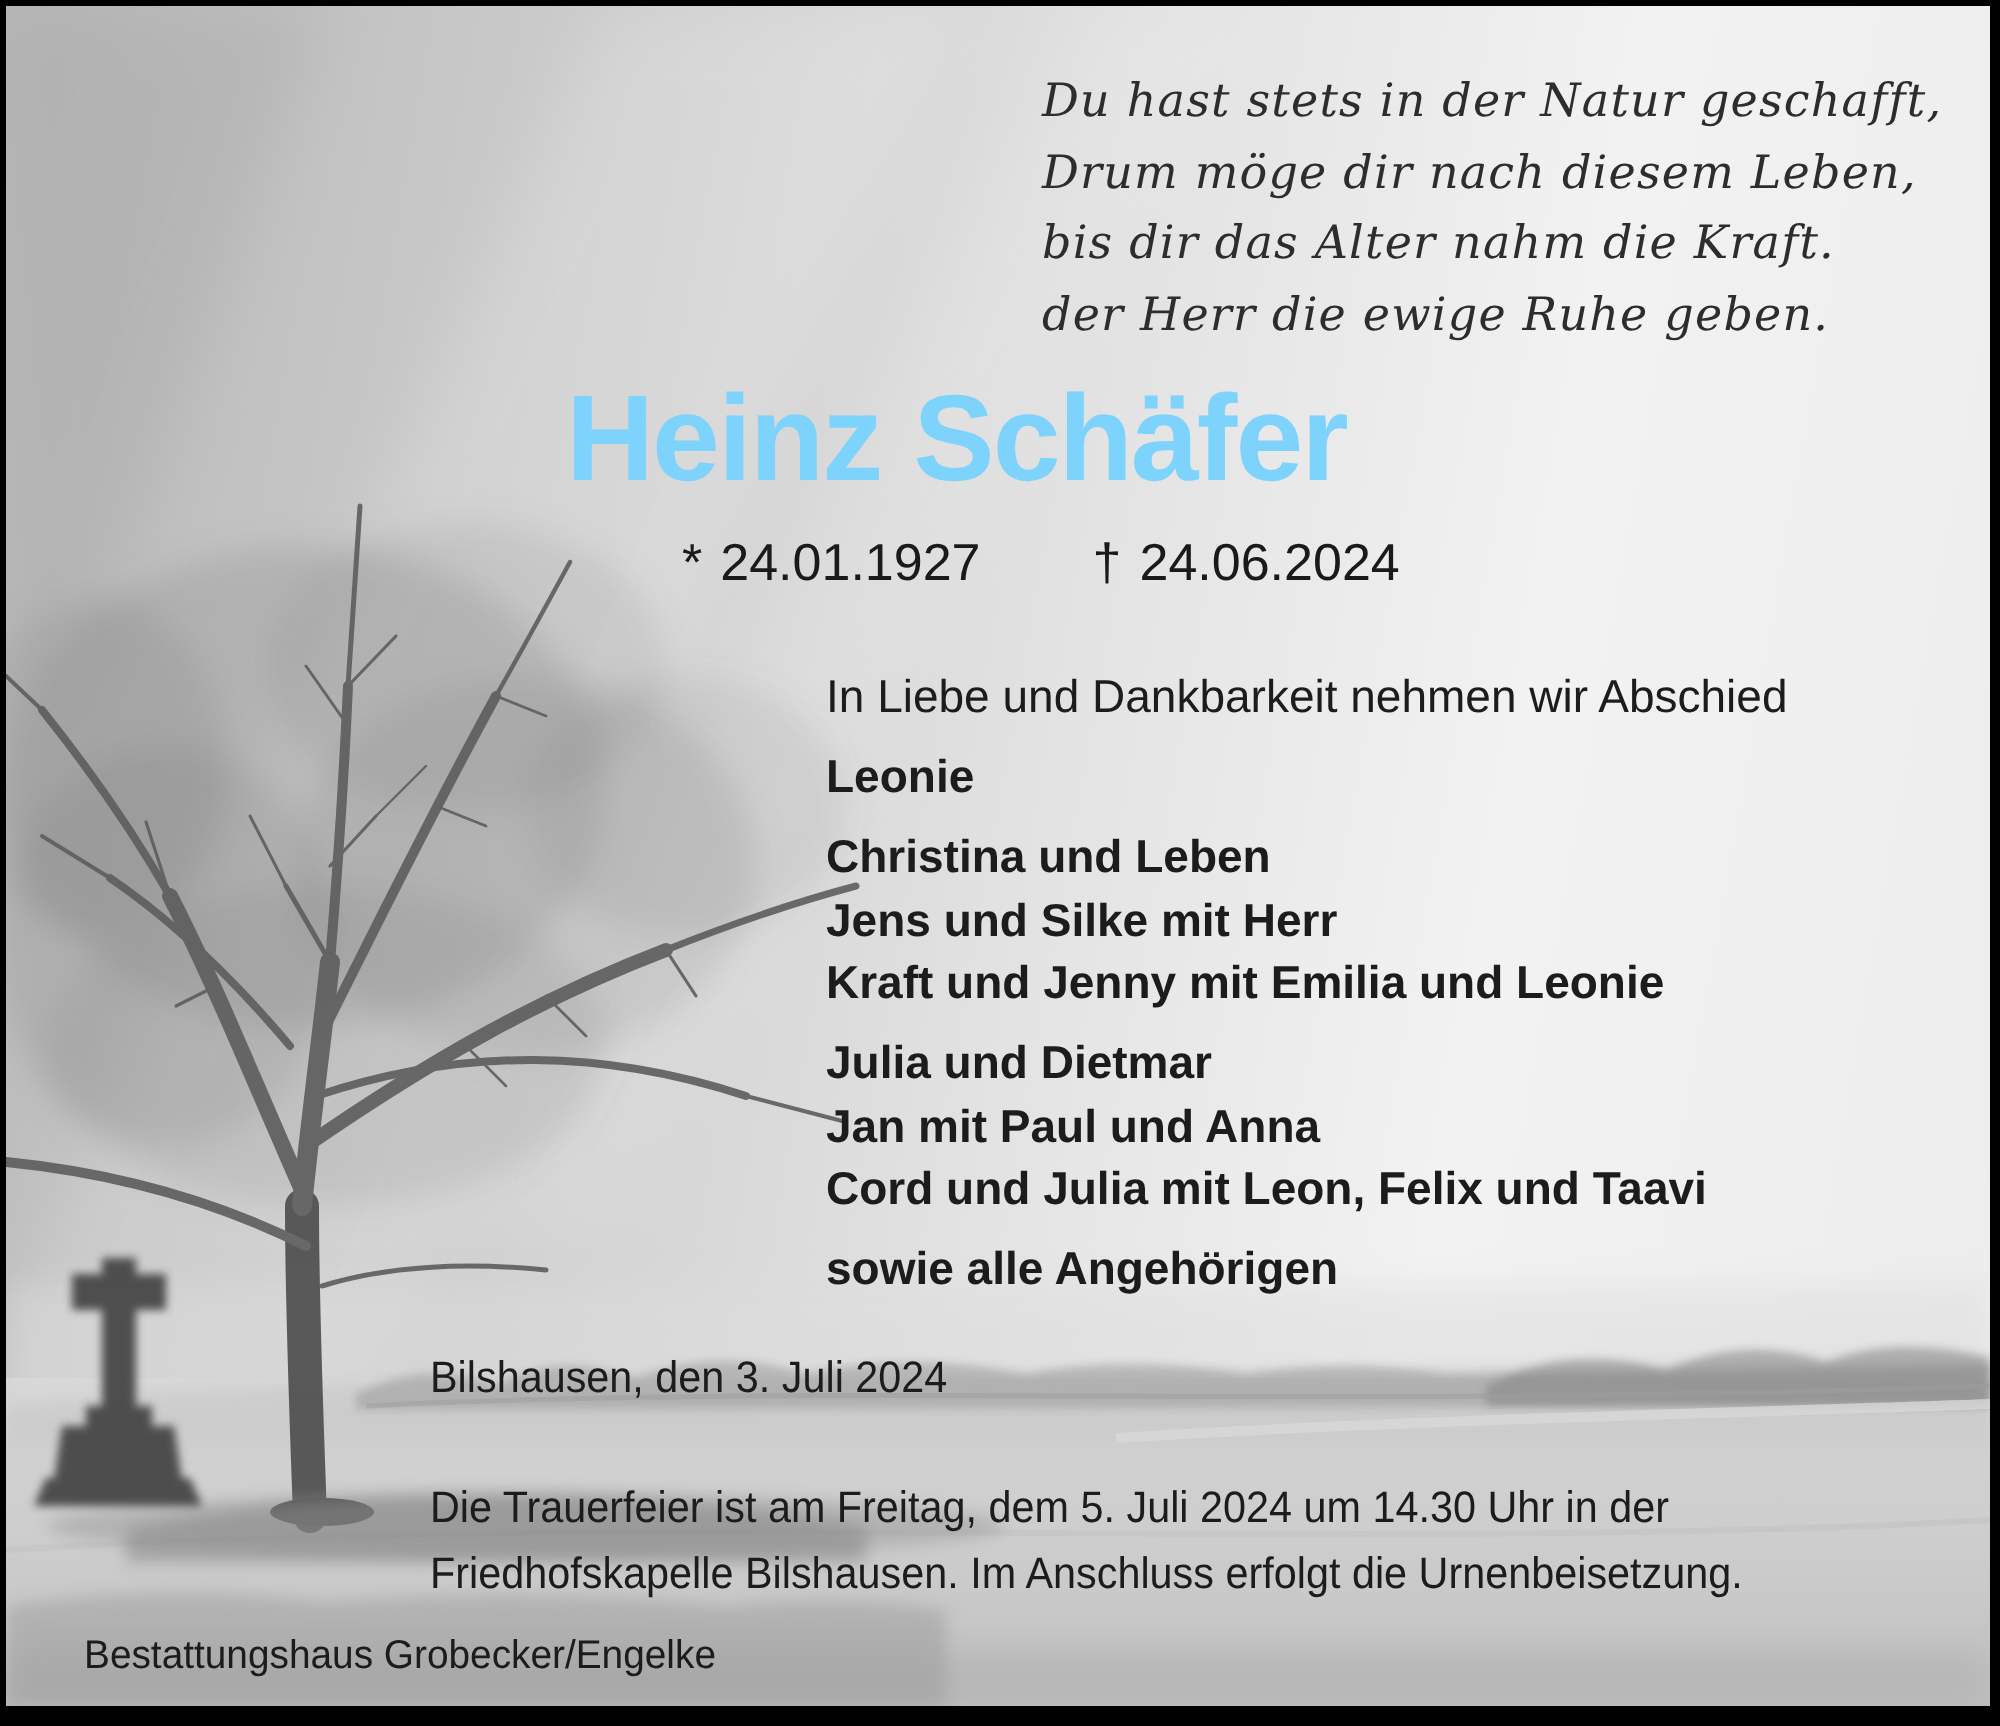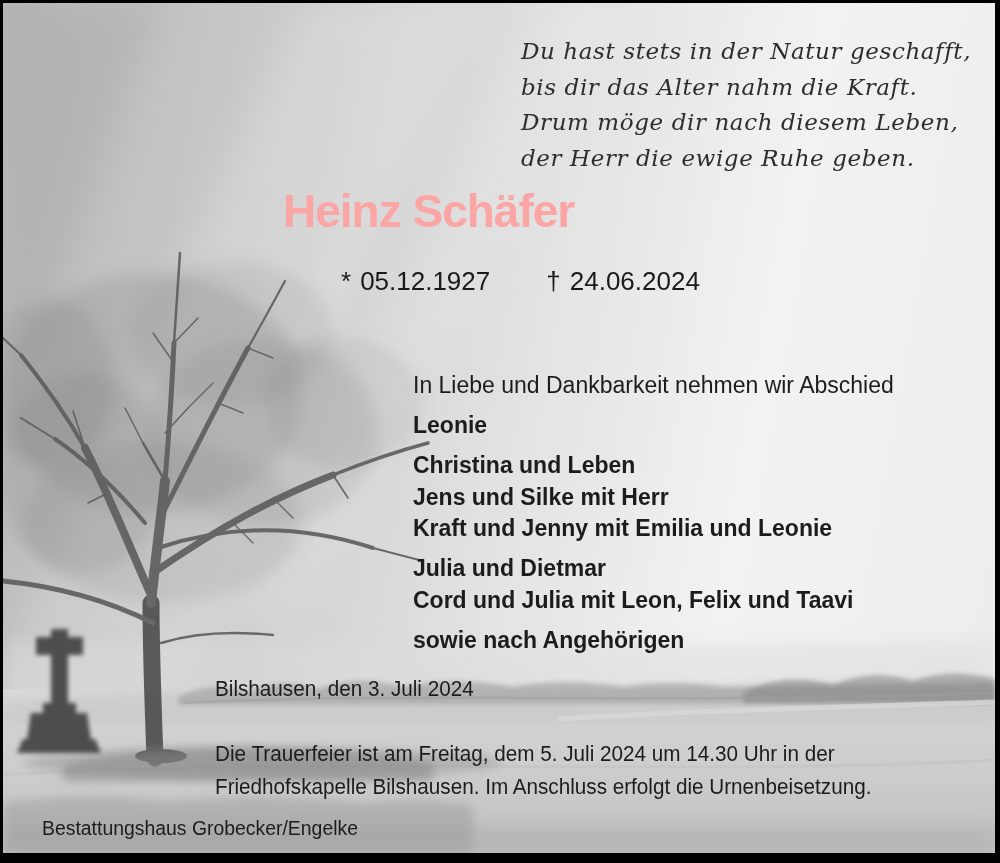--- a/index.html
+++ b/index.html
@@ -24,31 +24,31 @@
     left:521px;top:34px;
     font-family:"DejaVu Serif", serif;
     font-style:italic;
     font-size:23px;line-height:35.5px;
     letter-spacing:0.6px;
     color:#2d2d2d;
   }
   
   .name{
     left:283px;top:186px;
-    font-size:46px;font-weight:bold;letter-spacing:-1px;
-    color:#fca5a5;line-height:1.1;
+    font-size:61px;font-weight:bold;letter-spacing:-1px;
+    color:#7dd3fc;line-height:1.1;
   }
   .dates{
     left:341px;top:266px;
     display:flex;gap:56px;
     font-size:26px;color:#1a1a1a;
   }
   .date-item{display:flex;gap:9px;}
   
-  .farewell{left:413px;top:333px;font-size:23px;margin-top:37px;}
+  .farewell{left:413px;top:333px;font-size:23px;}
   .farewell .intro{line-height:31.5px;font-weight:normal;}
   .farewell .group{margin-top:8.5px;}
   .farewell .mourner{line-height:31.5px;font-weight:bold;}
   
   .condensed{transform:scaleX(0.94);transform-origin:0 0;}
   .place-date{left:215px;top:676px;font-size:22px;}
   .funeral{left:215px;top:738px;font-size:22px;line-height:32.5px;}
   .funeral-home{left:42px;top:817px;font-size:20px;transform:scaleX(0.97);transform-origin:0 0;}
 </style>
 </head>
@@ -159,54 +159,55 @@
 
       <g>
         <path d="M0,800 Q80,788 160,798 Q260,790 360,800 Q420,794 470,802 L470,850 L0,850 Z" fill="#8a8a8a" opacity="0.35" filter="url(#b4)"></path>
         <rect x="0" y="822" width="992" height="28" fill="#9e9e9e" opacity="0.3" filter="url(#b8)"></rect>
       </g>
     </svg>
   </div>
 
   <div class="layer poem">
     <div>Du hast stets in der Natur geschafft,</div>
+    <div>Drum möge dir nach diesem Leben,</div>
     <div>bis dir das Alter nahm die Kraft.</div>
-    <div>Drum möge dir nach diesem Leben,</div>
     <div>der Herr die ewige Ruhe geben.</div>
   </div>
 
   <div class="layer name">Heinz Schäfer</div>
 
   <div class="layer dates">
     <div class="date-item">
       <span>*</span>
-      <span>05.12.1927</span>
+      <span>24.01.1927</span>
     </div>
     <div class="date-item">
       <span>†</span>
       <span>24.06.2024</span>
     </div>
   </div>
 
   <div class="layer farewell">
     <div class="intro">In Liebe und Dankbarkeit nehmen wir Abschied</div>
     <div class="group">
       <div class="mourner">Leonie</div>
     </div>
     <div class="group">
       <div class="mourner">Christina und Leben</div>
       <div class="mourner">Jens und Silke mit Herr</div>
       <div class="mourner">Kraft und Jenny mit Emilia und Leonie</div>
     </div>
     <div class="group">
       <div class="mourner">Julia und Dietmar</div>
+      <div class="mourner">Jan mit Paul und Anna</div>
       <div class="mourner">Cord und Julia mit Leon, Felix und Taavi</div>
     </div>
     <div class="group">
-      <div class="mourner">sowie nach Angehörigen</div>
+      <div class="mourner">sowie alle Angehörigen</div>
     </div>
   </div>
 
   <div class="layer place-date condensed">Bilshausen, den 3. Juli 2024</div>
 
   <div class="layer funeral condensed">
     <div>Die Trauerfeier ist am Freitag, dem 5. Juli 2024 um 14.30 Uhr in der</div>
     <div>Friedhofskapelle Bilshausen. Im Anschluss erfolgt die Urnenbeisetzung.</div>
   </div>
 

